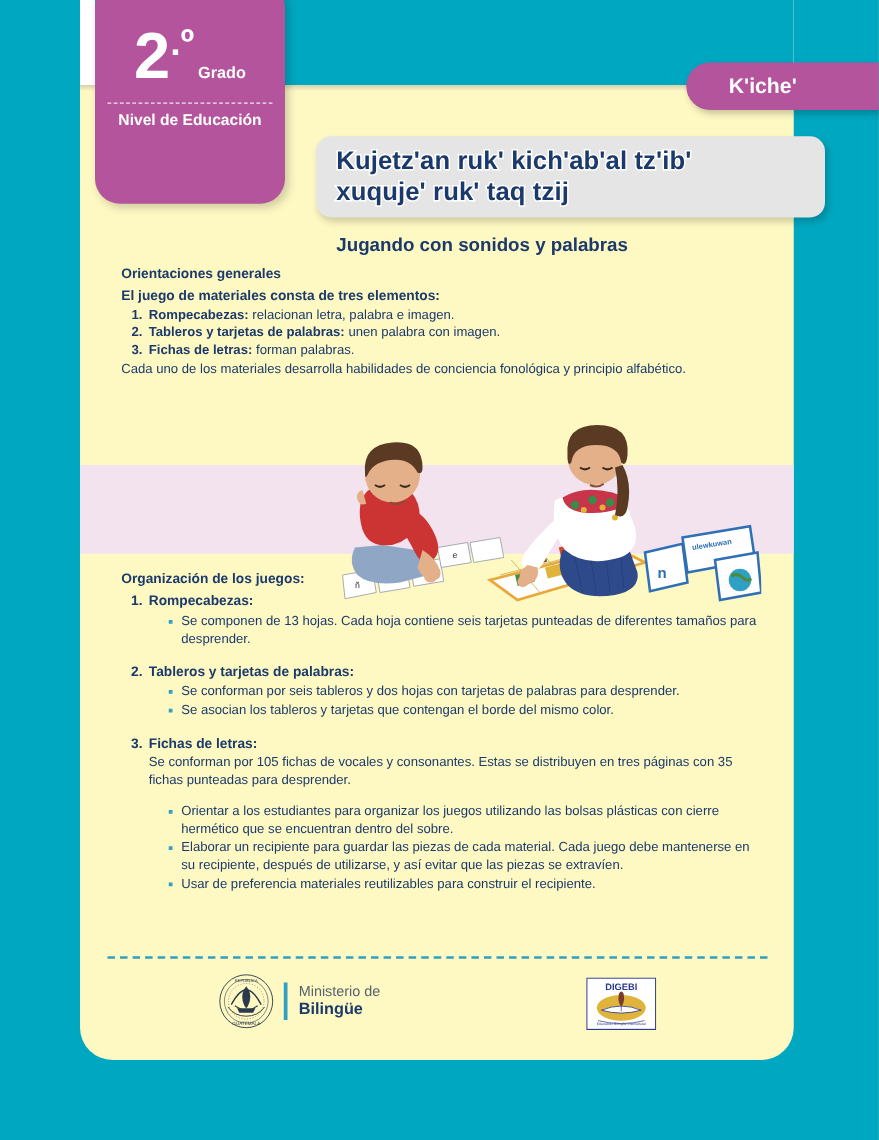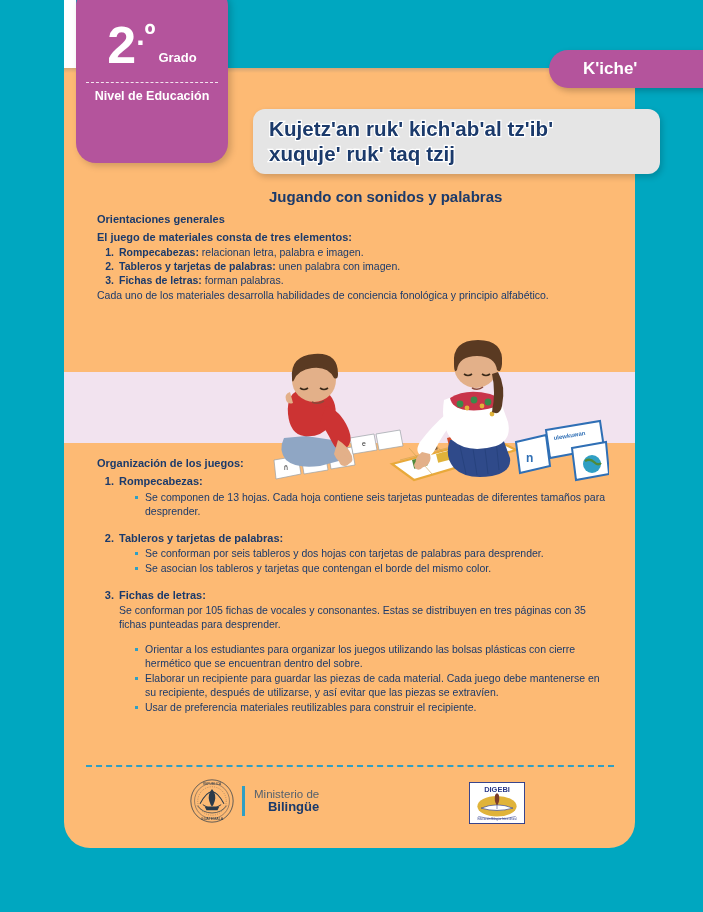--- a/index.html
+++ b/index.html
@@ -22,21 +22,21 @@
     background: #00a7c0;
   }
 
   
   .card {
     position: absolute;
     left: 64px;
     top: 0px;
     width: 571px;
     height: 848px;
-    background: #fdba74;
+    background: #fef9c3;
     border-bottom-left-radius: 26px;
     border-bottom-right-radius: 26px;
     overflow: hidden;
   }
 
   
   .header-teal {
     position: absolute;
     left: 0px;
     top: 0px;
@@ -286,25 +286,24 @@
   }
   .footer-logos {
     position: absolute;
     left: 0px;
     top: 776px;
     width: 571px;
     height: 62px;
   }
   .mineduc-logo {
     position: absolute;
-    left: 125px;
+    left: 110px;
     top: 2px;
     display: flex;
     align-items: center;
-    text-align: right;
   }
   .mineduc-seal {
     width: 46px;
     height: 46px;
     flex: none;
   }
   .mineduc-bar {
     width: 3px;
     height: 30px;
     background: #2f9fc4;

